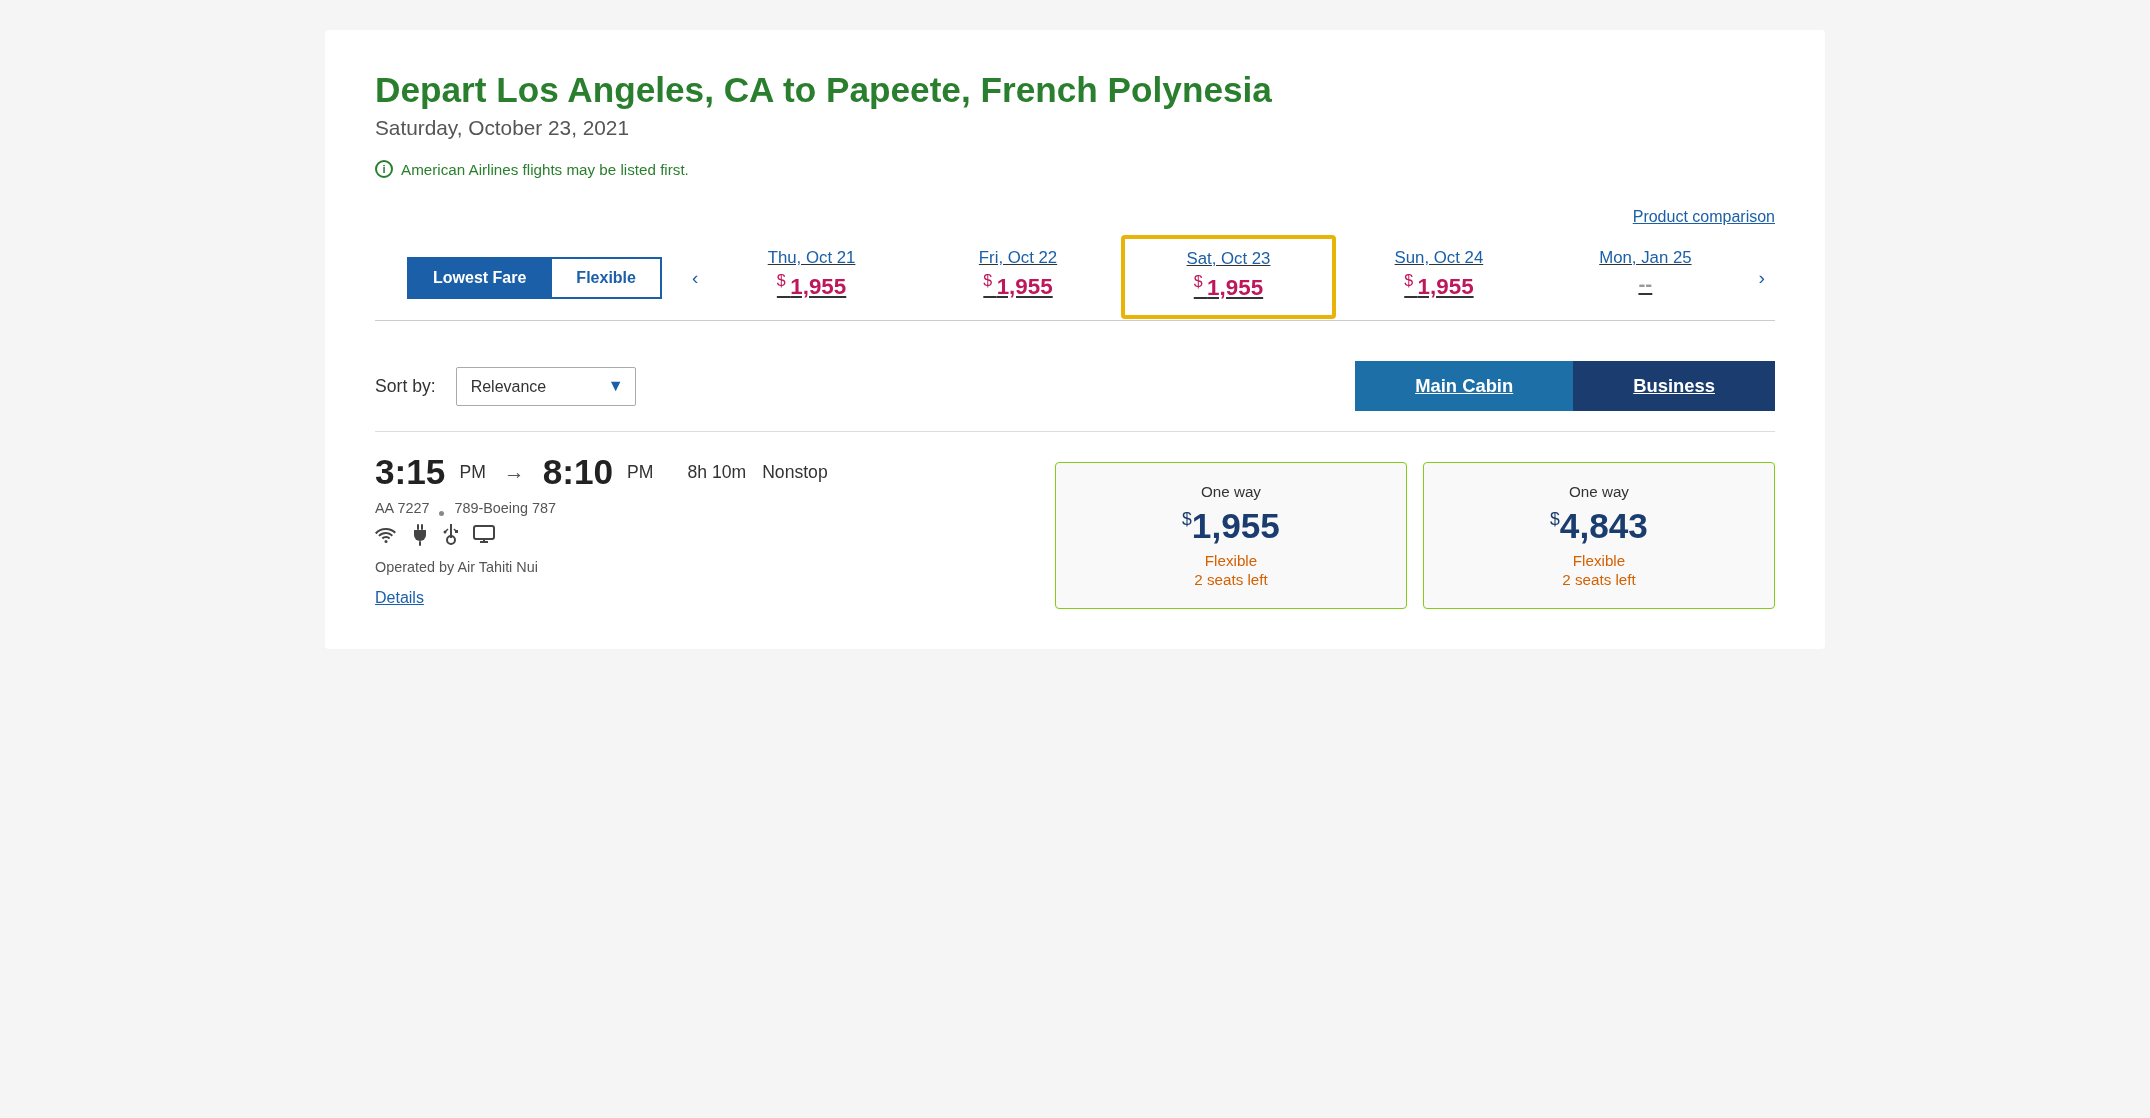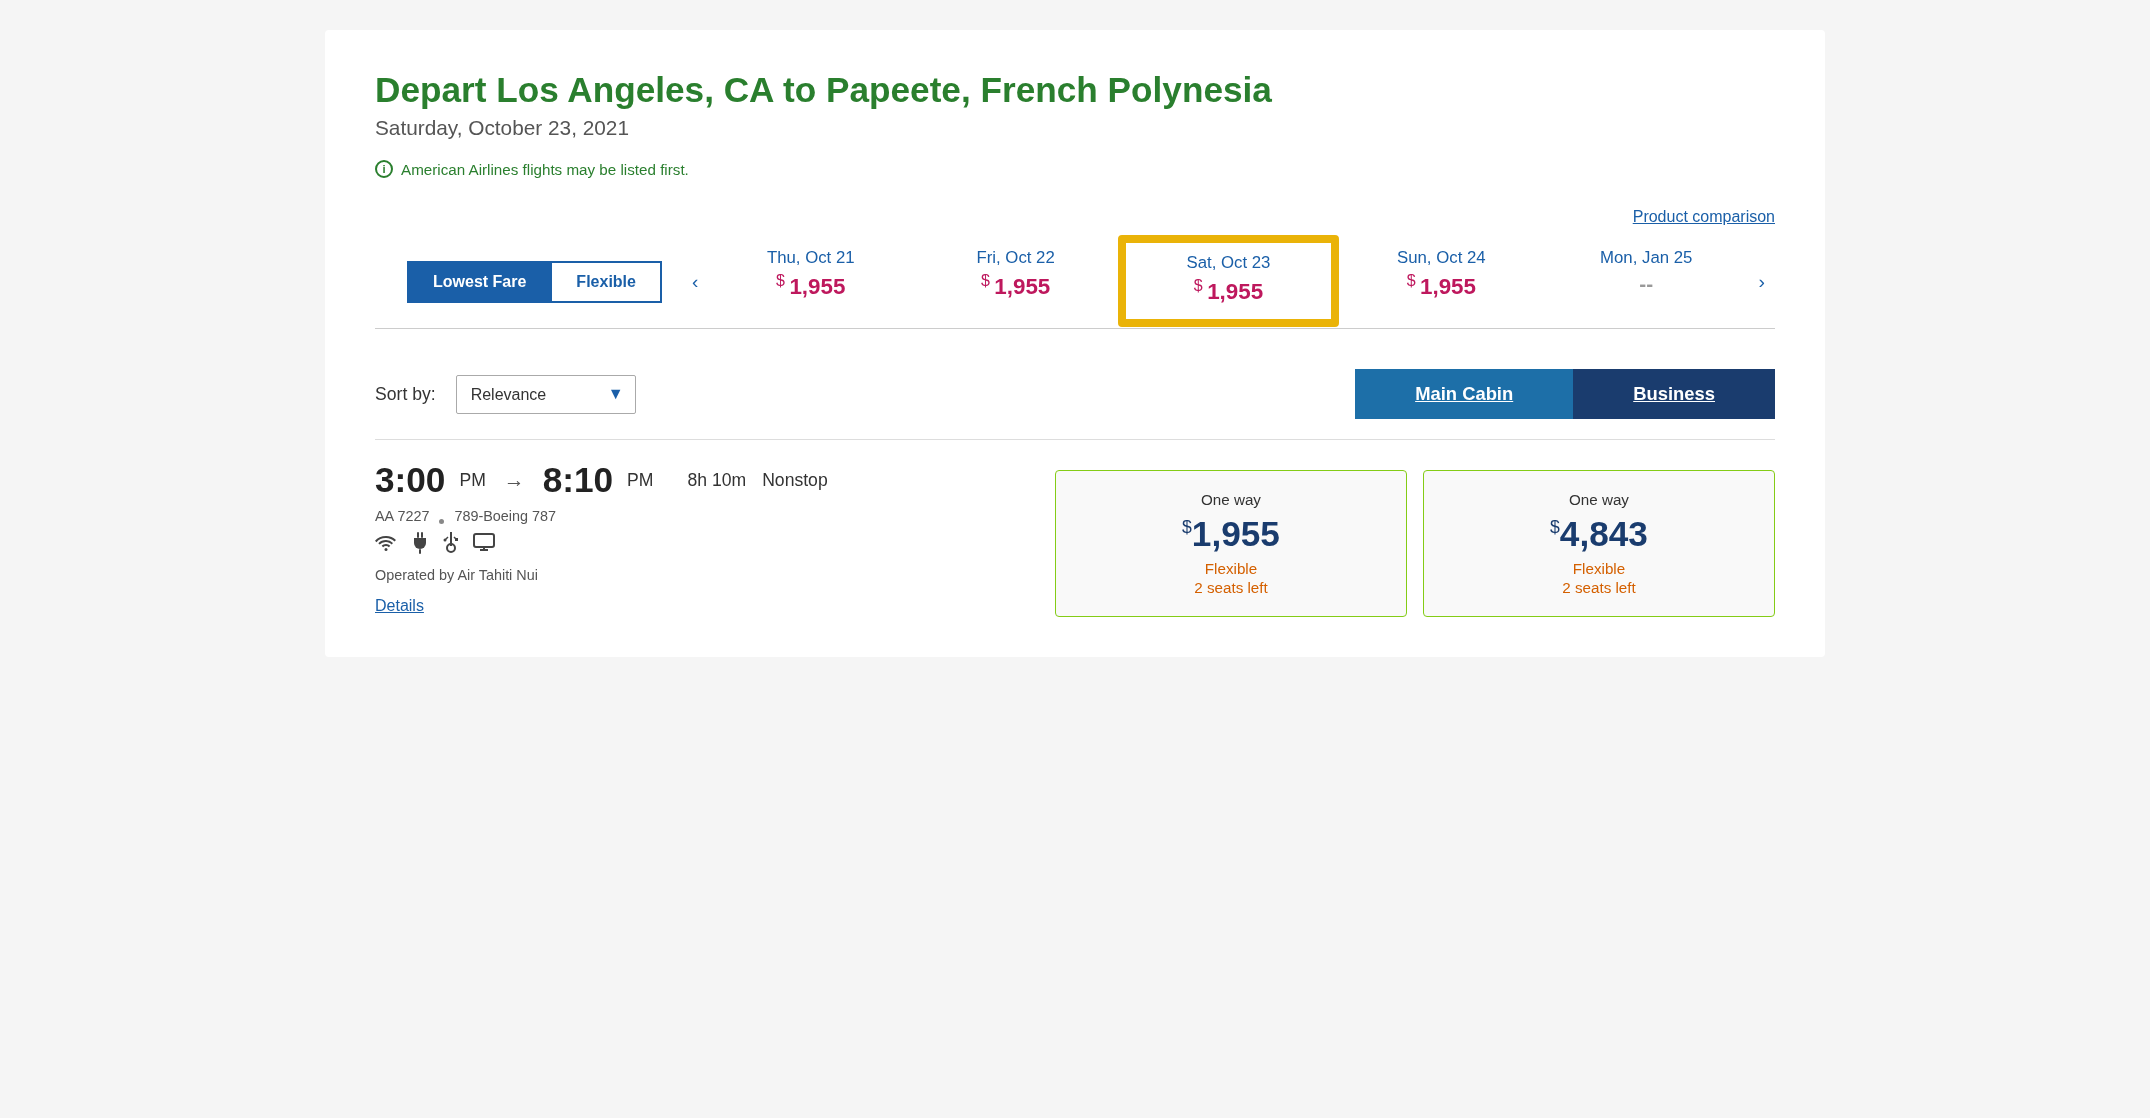--- a/index.html
+++ b/index.html
@@ -105,23 +105,24 @@
       display: flex;
       flex: 1;
       align-items: stretch;
     }
     .date-col {
       flex: 1;
       text-align: center;
       padding: 10px 5px 14px;
       cursor: pointer;
       border-top: 2px solid transparent;
+      text-decoration: underline;
     }
     .date-col.selected {
-      border: 8px solid #eab308;
+      border: 4px solid #eab308;
       border-radius: 4px;
       background: #fff;
       position: relative;
       top: -1px;
     }
     .date-col-label {
       font-size: 1.05rem;
       color: #1a5fa8;
       font-weight: 500;
     }
@@ -410,21 +411,21 @@
   <hr class="divider">
 
   <div class="flight-row">
     <div class="flight-info">
 
       
 
       
       <div class="flight-times">
         <span class="flight-time">
-          <span>3:00</span>
+          <span>3:15</span>
         </span>
         <span class="flight-time-period">PM</span>
         <span class="arrow-icon">→</span>
         <span class="flight-time">
           <span>8:10</span>
         </span>
         <span class="flight-time-period">PM</span>
         <div class="flight-duration-stop">
           <span>8h 10m</span>
           <span>Nonstop</span>

